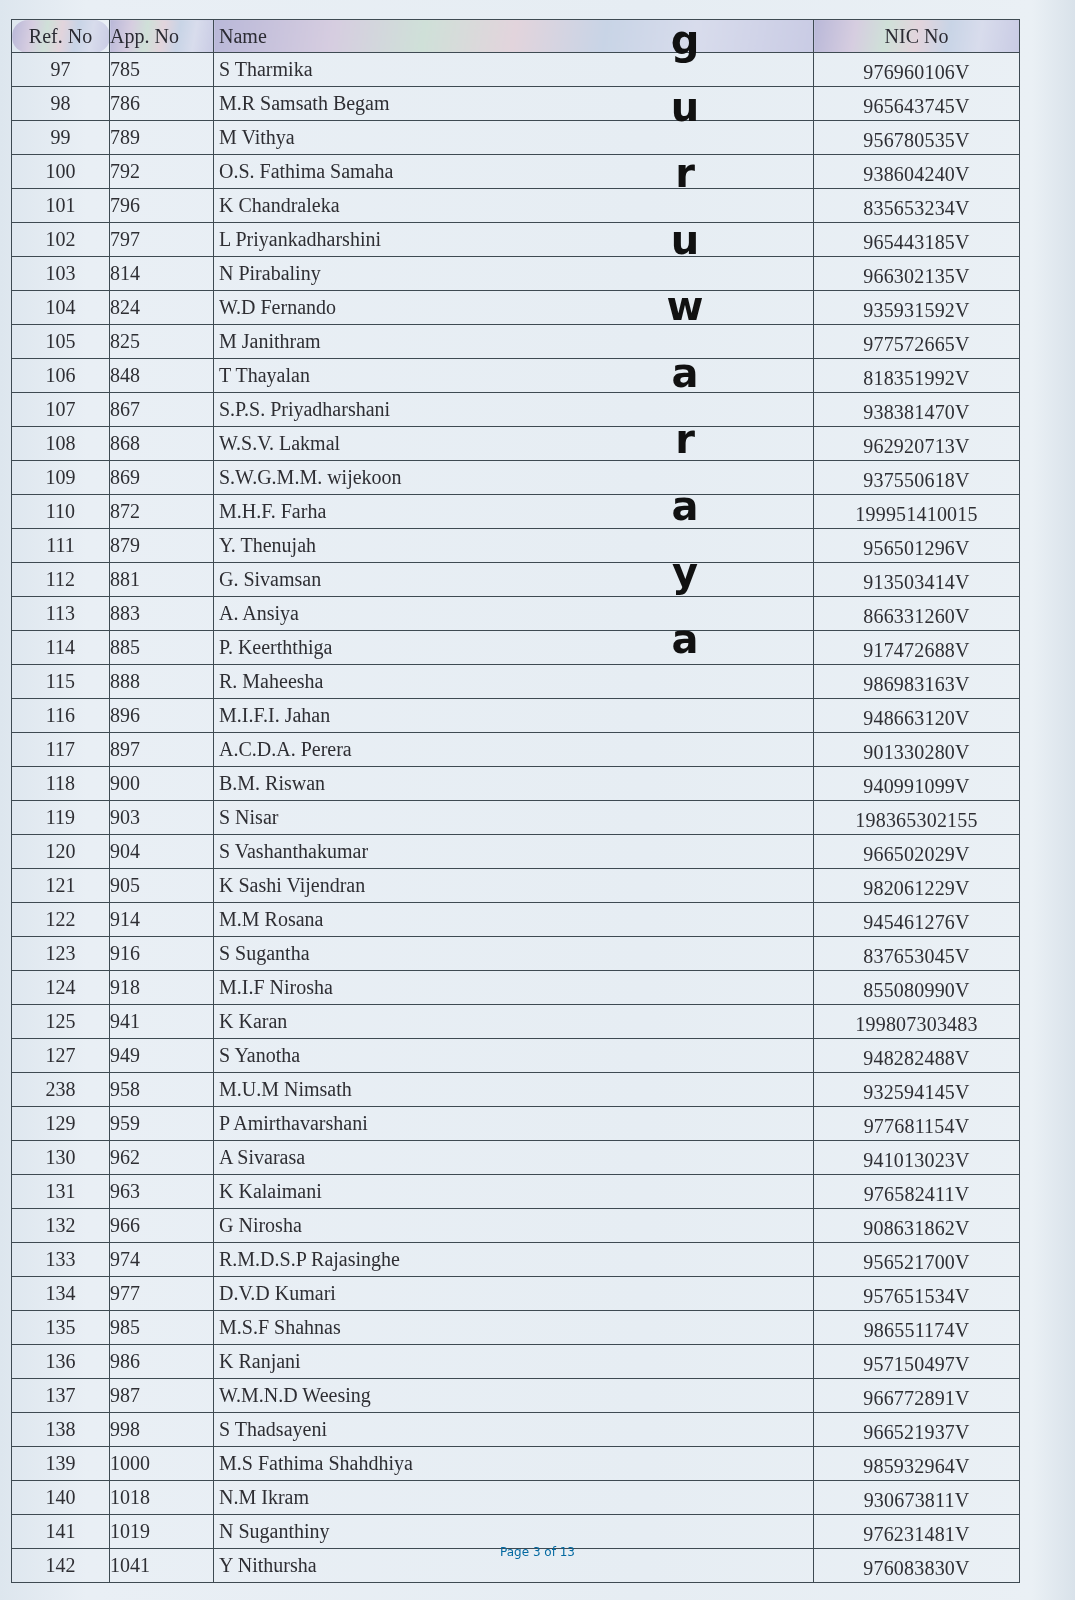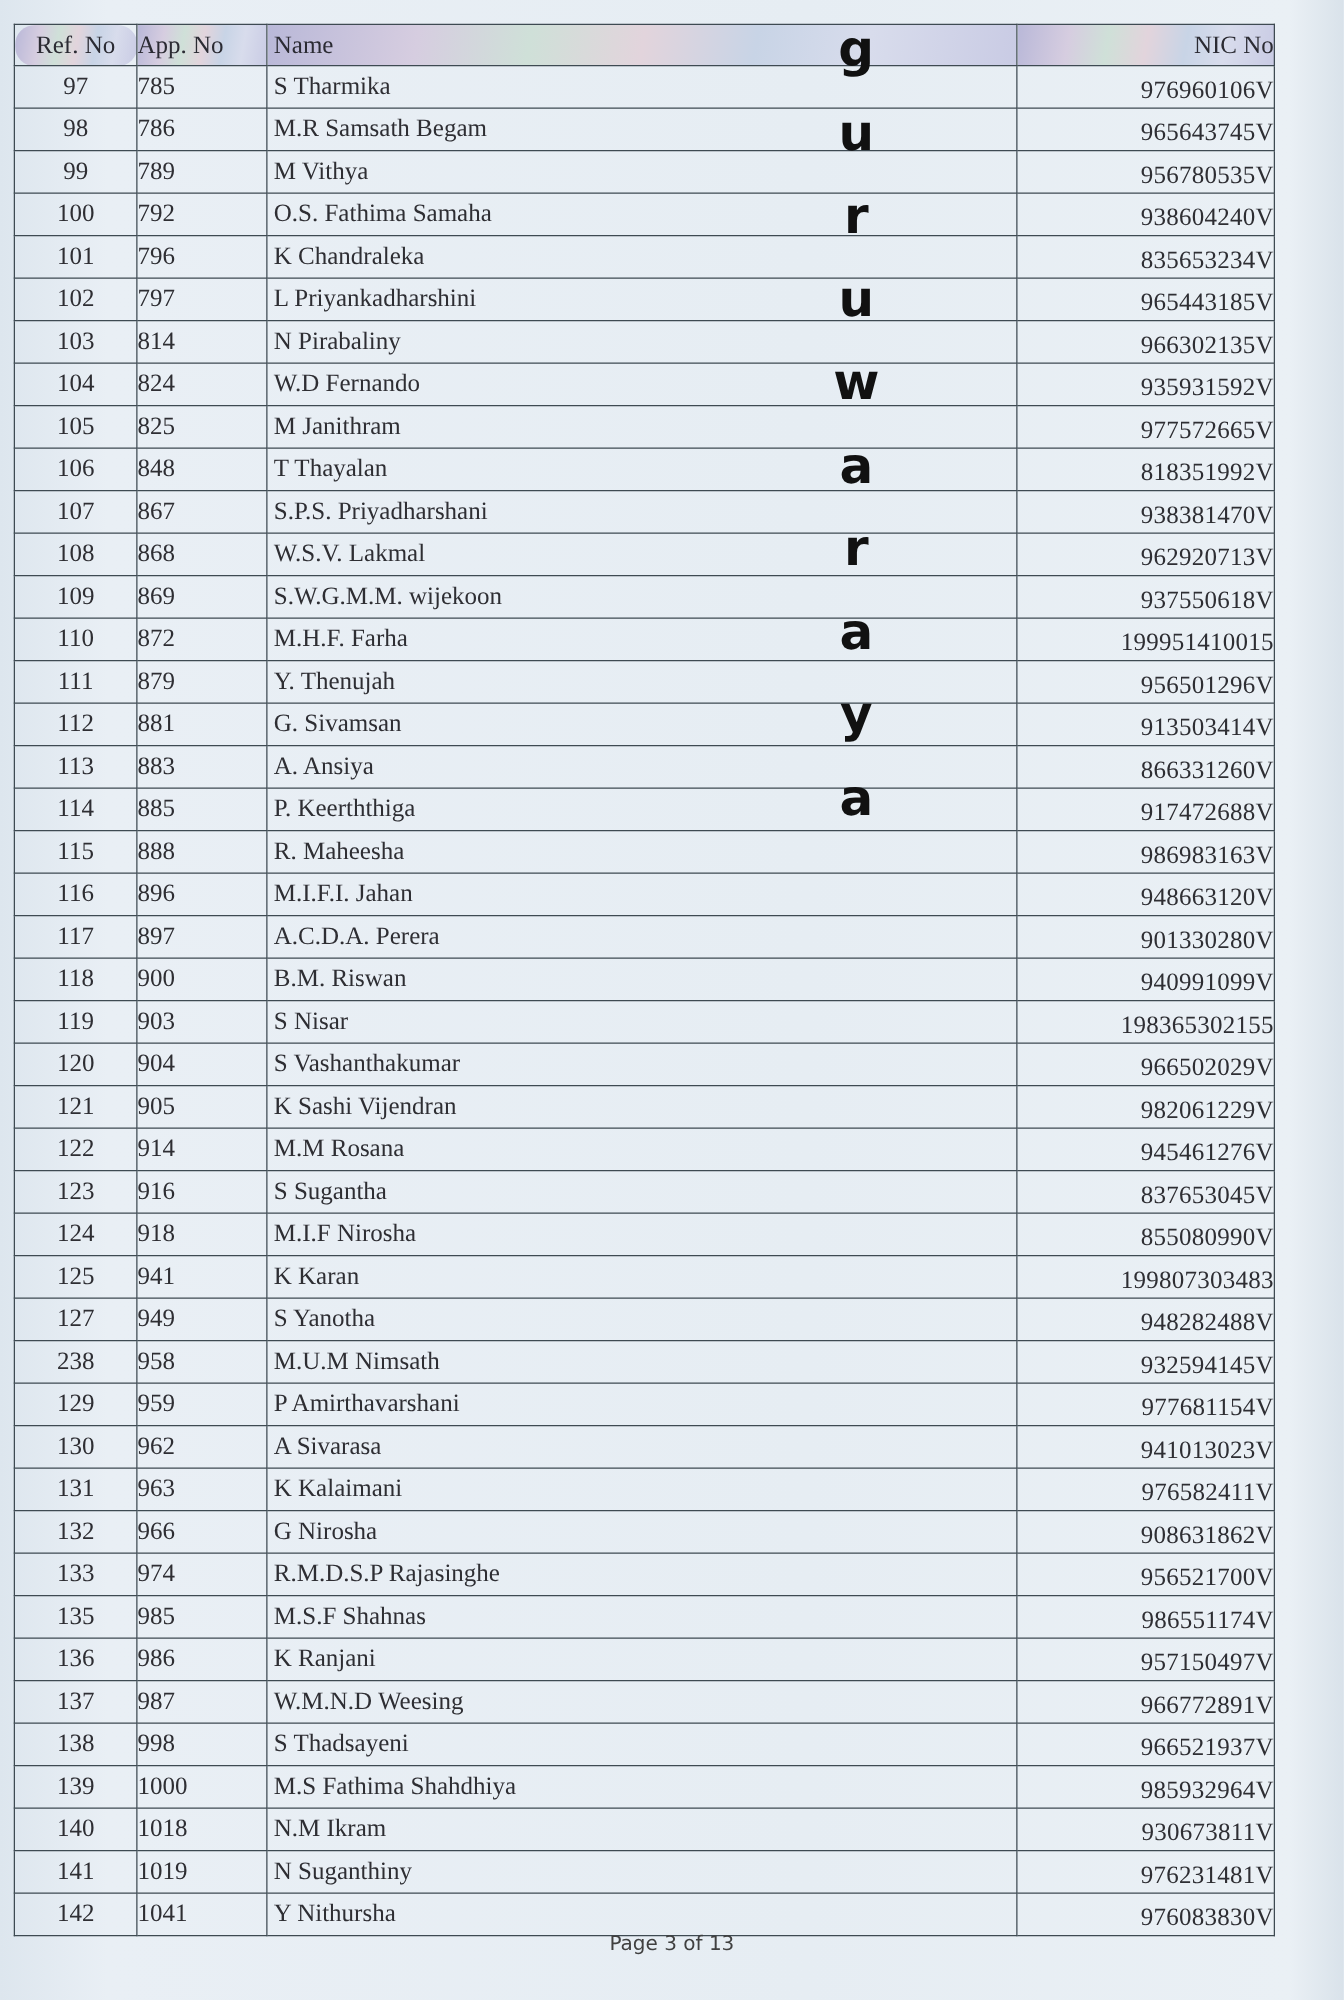--- a/index.html
+++ b/index.html
@@ -30,35 +30,35 @@
   table.list th {
     height: 32px;
     font-weight: normal;
     background: linear-gradient(100deg, #b9b8d8 0%, #d6cde0 20%, #cfe0d8 35%, #e2d4dc 50%, #c8d4e6 65%, #d8dcec 80%, #c9cbe4 100%);
     color: #2b2b33;
   }
   .c-ref { width: 97px; text-align: center; border-radius: 16px; }
   .c-app { width: 103px; text-align: left; }
   .c-name { width: 594px; text-align: left; padding-left: 5px !important; }
   .c-name-h { }
-  .c-nic { width: 205px; text-align: right; }
+  .c-nic { width: 205px; text-align: center; }
   td.c-nic { padding-top: 6px !important; line-height: 24px; font-size: 19.5px; letter-spacing: 0.2px; margin-top: 44px; }
   td.c-ref, td.c-app { font-size: 20px; }
   .watermark {
     position: absolute; left: 665px; top: 14px; width: 40px;
     font-family: "DejaVu Sans", "Liberation Sans", sans-serif;
     font-weight: bold; font-size: 40px; color: #111;
     text-align: center; pointer-events: none;
   }
   .watermark span { display: block; height: 66.5px; line-height: 52px; }
   .footer {
     position: absolute; left: 0; width: 100%; top: 1545px;
     text-align: center;
     font-family: "DejaVu Sans", "Liberation Sans", sans-serif;
-    font-size: 16px; color: #404040;
+    font-size: 12px; color: #0369a1;
   }
 </style>
 </head>
 <body>
 
 <div class="page-bg"></div>
 
 <table class="list">
   <thead>
     <tr>
@@ -277,20 +277,26 @@
         <td class="c-ref">132</td>
         <td class="c-app">966</td>
         <td class="c-name">G Nirosha</td>
         <td class="c-nic">908631862V</td>
       </tr>
       <tr>
         <td class="c-ref">133</td>
         <td class="c-app">974</td>
         <td class="c-name">R.M.D.S.P Rajasinghe</td>
         <td class="c-nic">956521700V</td>
+      </tr>
+      <tr>
+        <td class="c-ref">134</td>
+        <td class="c-app">977</td>
+        <td class="c-name">D.V.D Kumari</td>
+        <td class="c-nic">957651534V</td>
       </tr>
       <tr>
         <td class="c-ref">135</td>
         <td class="c-app">985</td>
         <td class="c-name">M.S.F Shahnas</td>
         <td class="c-nic">986551174V</td>
       </tr>
       <tr>
         <td class="c-ref">136</td>
         <td class="c-app">986</td>

